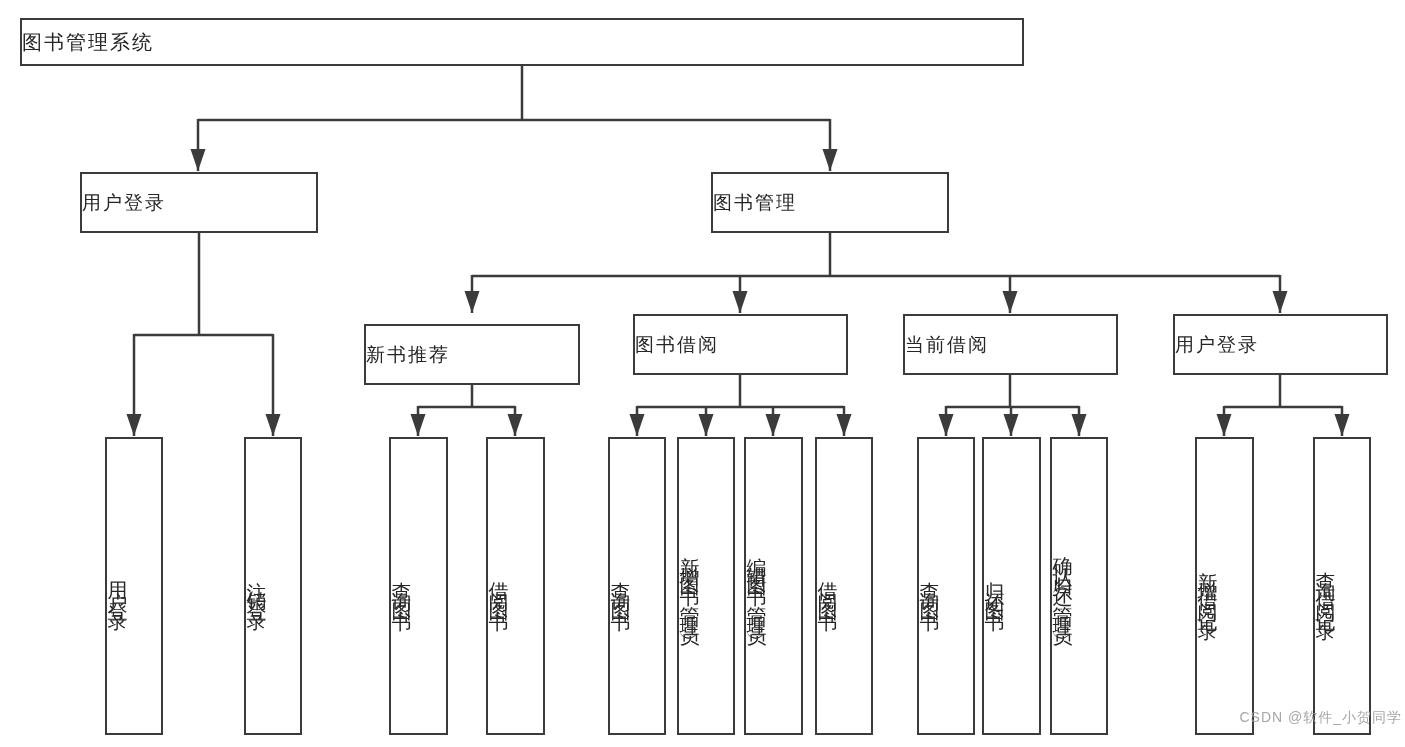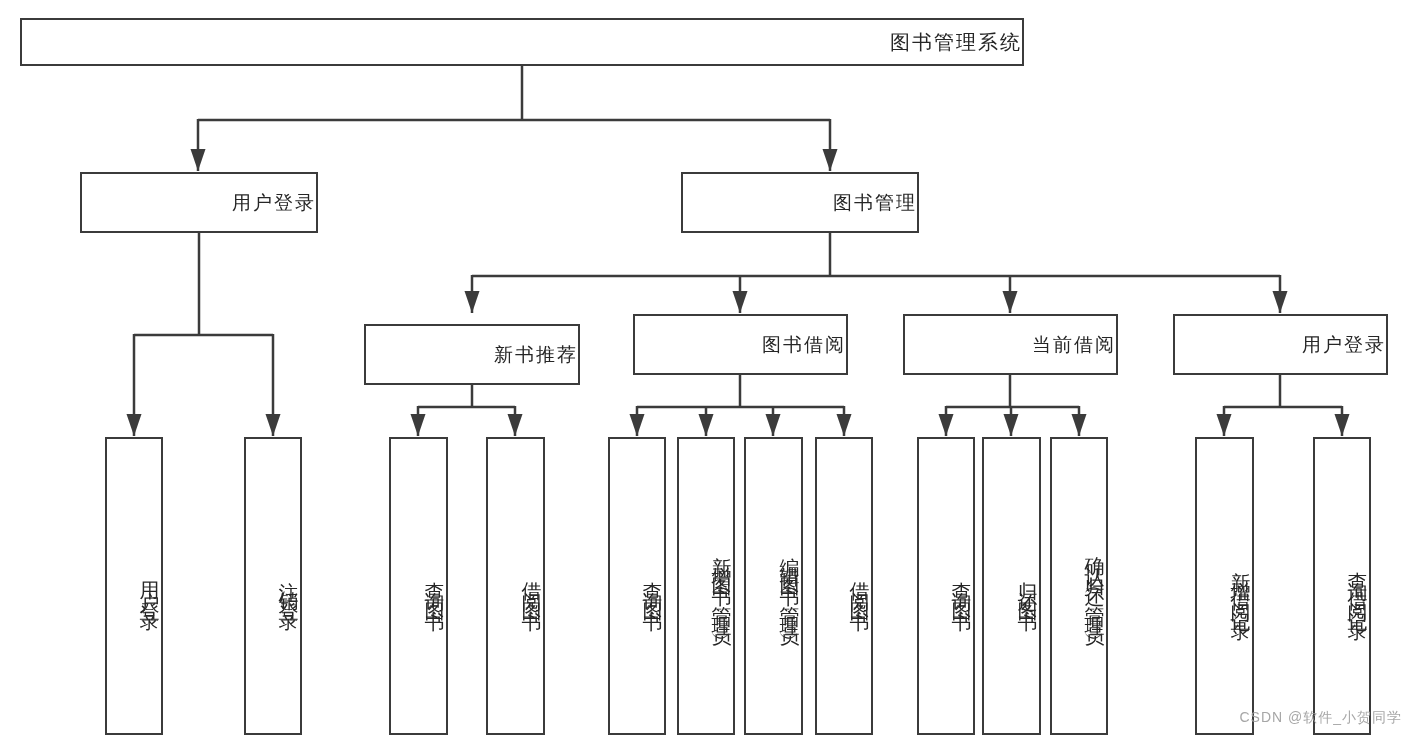--- a/index.html
+++ b/index.html
@@ -17,21 +17,21 @@
     width: 1405px; height: 747px;
     z-index: 1;
   }
   .node {
     position: absolute;
     box-sizing: border-box;
     background: #ffffff;
     border: 2.5px solid #3b3b3b;
     display: flex;
     align-items: center;
-    justify-content: flex-end;
+    justify-content: flex-start;
     color: #262626;
     z-index: 2;
   }
   .hnode span {
     font-size: 19px;
     letter-spacing: 2px;
     white-space: nowrap;
   }
   .root-node span { font-size: 20px; }
   .vnode span {
@@ -108,31 +108,31 @@
     </g>
   </svg>
 
   <div class="node hnode root-node" style="left:20px; top:18px; width:1004px; height:48px;">
     <span>图书管理系统</span>
   </div>
 
   <div class="node hnode" style="left:80px; top:172px; width:238px; height:61px;">
     <span>用户登录</span>
   </div>
-  <div class="node hnode" style="left:681px; top:172px; width:238px; height:61px;">
+  <div class="node hnode" style="left:711px; top:172px; width:238px; height:61px;">
     <span>图书管理</span>
   </div>
 
   <div class="node hnode" style="left:364px; top:324px; width:216px; height:61px;">
     <span>新书推荐</span>
   </div>
   <div class="node hnode" style="left:633px; top:314px; width:215px; height:61px;">
     <span>图书借阅</span>
   </div>
-  <div class="node hnode" style="left:903px; top:314px; width:215px; height:61px;padding-left:46px;">
+  <div class="node hnode" style="left:903px; top:314px; width:215px; height:61px;">
     <span>当前借阅</span>
   </div>
   <div class="node hnode" style="left:1173px; top:314px; width:215px; height:61px;">
     <span>用户登录</span>
   </div>
 
   <div class="node vnode" style="left:105px; top:437px; width:58px; height:298px;">
     <span>用户登录</span>
   </div>
   <div class="node vnode" style="left:244px; top:437px; width:58px; height:298px;">

